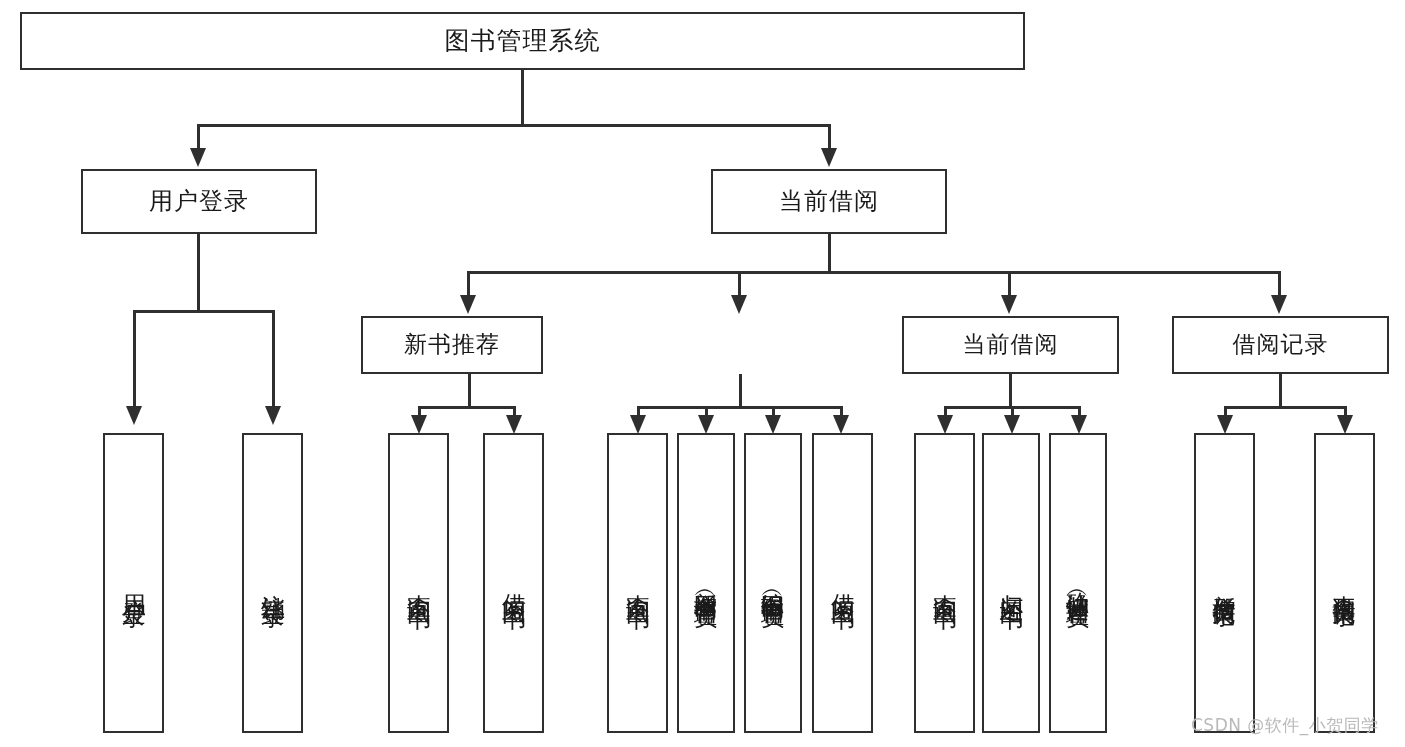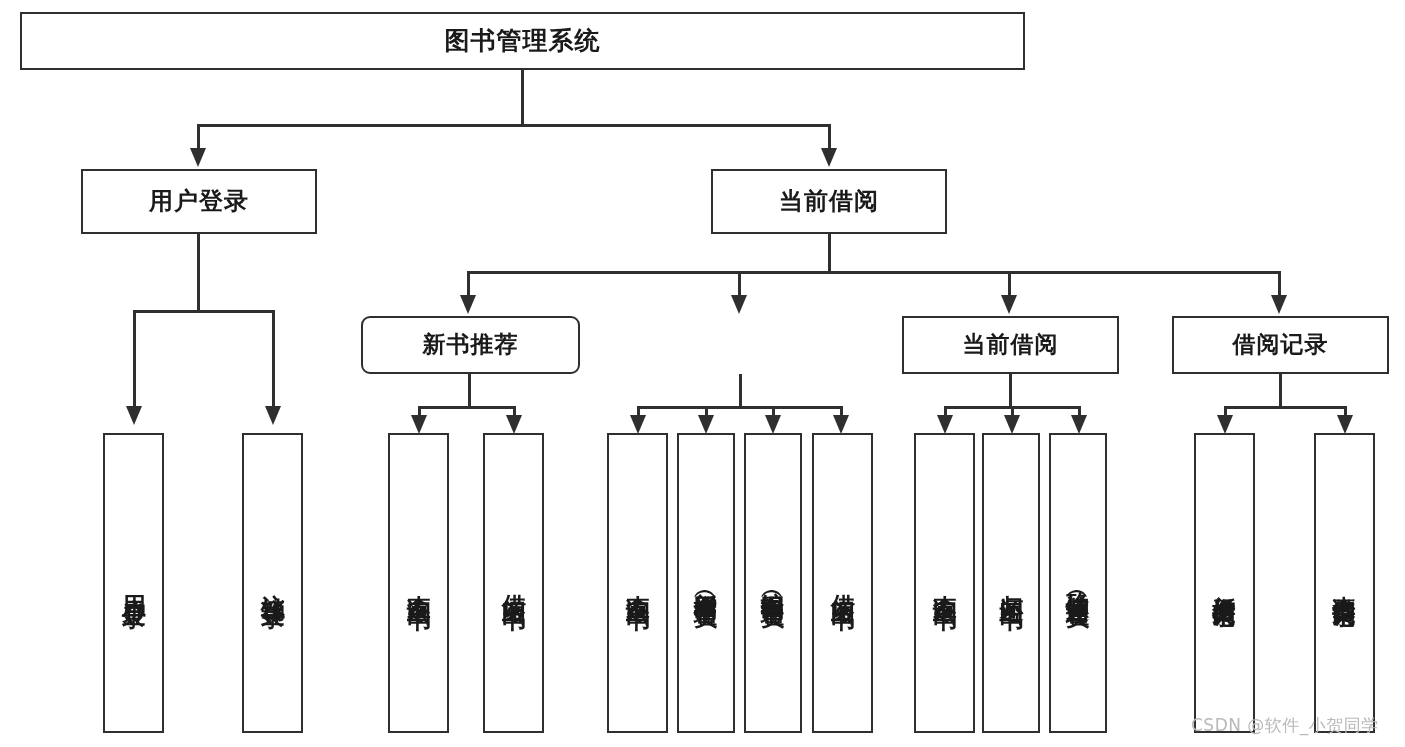--- a/index.html
+++ b/index.html
@@ -26,21 +26,20 @@
     align-items:center;
     justify-content:center;
     text-align:center;
   }
   .node .label{
     display:block;
     color:#1a1a1a;
     letter-spacing:1px;
     line-height:1.18;
     white-space:nowrap;
-    font-weight:bold;
   }
   .node.root .label{font-size:25px;}
   .node.lvl2 .label{font-size:24px;}
   .node.lvl3 .label{font-size:23px;}
   
   .node.leaf{
     align-items:center;
     justify-content:center;
   }
   .node.leaf .label{
@@ -110,21 +109,21 @@
 
   <div class="ln v" style="left:467px;top:271px;height:26px;"></div>
   <div class="arrow" style="left:460px;top:295px;"></div>
   <div class="ln v" style="left:738px;top:271px;height:26px;"></div>
   <div class="arrow" style="left:731px;top:295px;"></div>
   <div class="ln v" style="left:1008px;top:271px;height:26px;"></div>
   <div class="arrow" style="left:1001px;top:295px;"></div>
   <div class="ln v" style="left:1278px;top:271px;height:26px;"></div>
   <div class="arrow" style="left:1271px;top:295px;"></div>
 
-  <div class="node lvl3" style="left:361px;top:316px;width:219px;height:58px;border-radius:9px;">
+  <div class="node lvl3" style="left:361px;top:316px;width:182px;height:58px;">
     <span class="label">新书推荐</span>
   </div>
   <div class="node lvl3" style="left:902px;top:316px;width:217px;height:58px;">
     <span class="label">当前借阅</span>
   </div>
   <div class="node lvl3" style="left:1172px;top:316px;width:217px;height:58px;">
     <span class="label">借阅记录</span>
   </div>
 
   <div class="ln v" style="left:468px;top:374px;height:34px;"></div>

